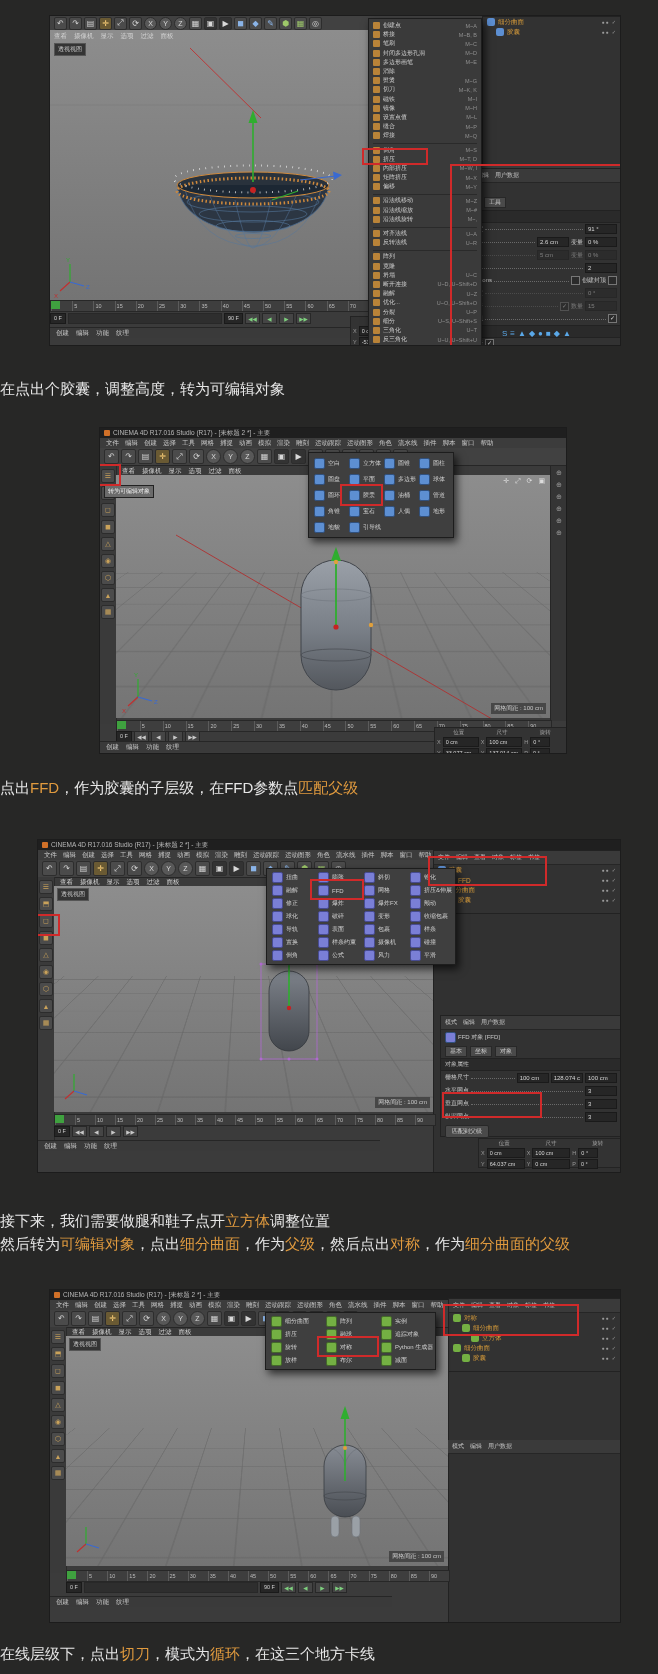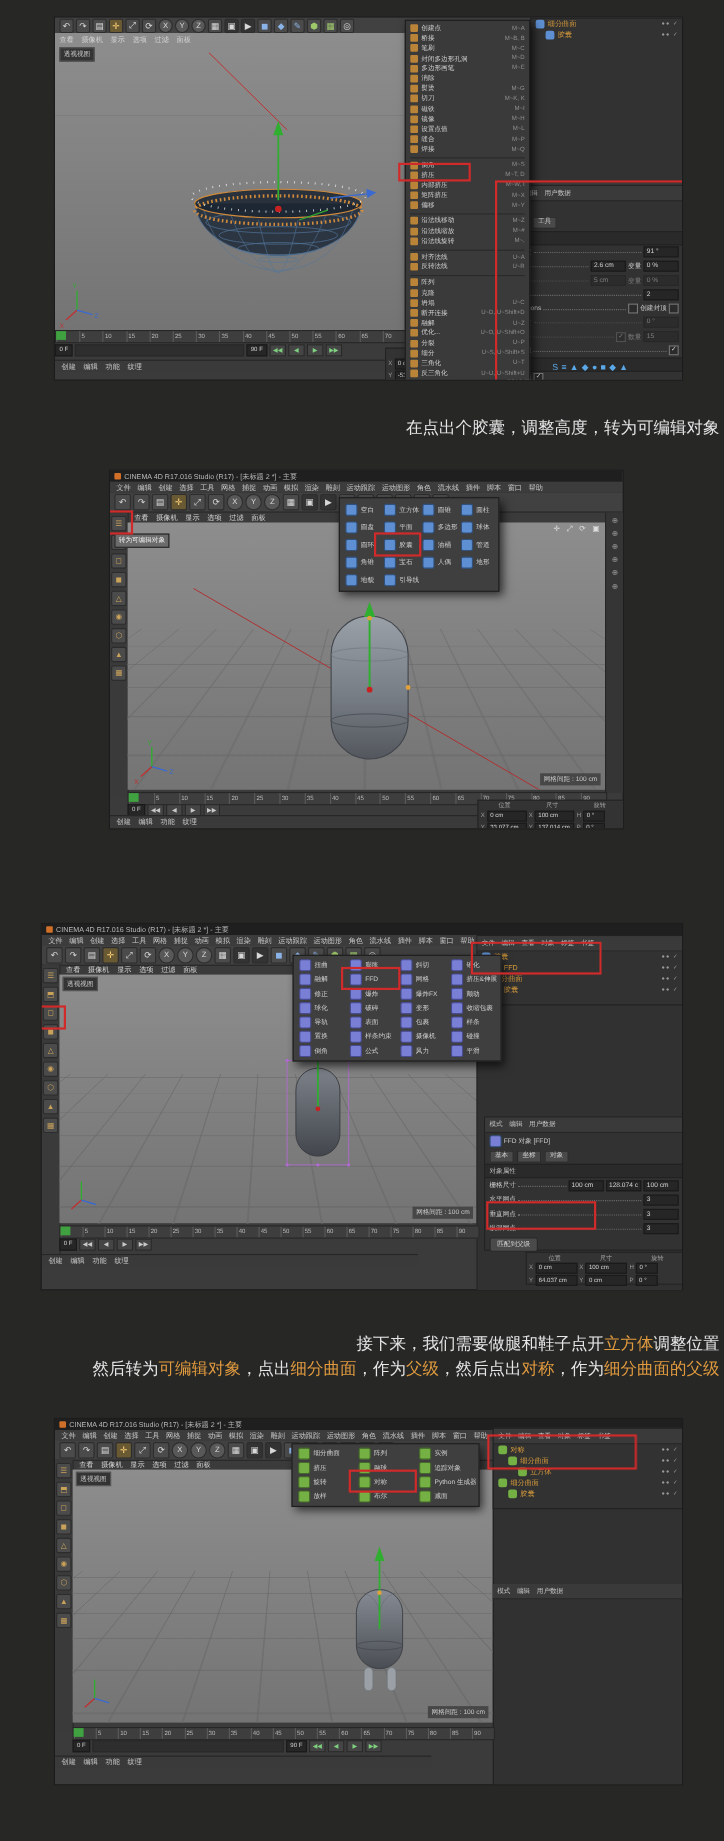--- a/index.html
+++ b/index.html
@@ -80,21 +80,21 @@
           align-items:center;font-size:6.5px;color:#c9c9c9;padding:0 6px;}
   
   .coords{position:absolute;background:#333;border:1px solid #232323;font-size:5.5px;color:#bdbdbd;padding:1px 2px;}
   .co-h{display:flex;justify-content:space-around;color:#a8a8a8;margin-bottom:1px;}
   .co-r{display:flex;gap:2px;align-items:center;margin-bottom:1px;}
   .co-r b{font-weight:normal;color:#9a9a9a;}
   
   .rbox{position:absolute;border:2px solid #d02a2a;z-index:9;pointer-events:none;}
   .tooltip{position:absolute;background:#6b6b6b;border:1px solid #222;color:#f0f0f0;font-size:6px;padding:1px 3px;z-index:8;white-space:nowrap;}
   
-  .caption{position:absolute;left:0;width:654px;text-align:right;font-size:15px;color:#e6e6e6;white-space:nowrap;}
+  .caption{position:absolute;left:0;width:654px;text-align:left;font-size:15px;color:#e6e6e6;white-space:nowrap;}
   .caption .hl{color:#e09a3e;}
   .strip{position:absolute;background:#353535;border-left:1px solid #262626;display:flex;flex-direction:column;gap:4px;align-items:center;padding-top:3px;}
   .strip span{color:#9a9a9a;font-size:7px;}
   .taskbar{position:absolute;display:flex;gap:3px;align-items:center;font-size:8px;}
 </style>
 </head>
 <body>
 
 <div id="page">
 
@@ -852,20 +852,23 @@
             <span class="val" style="min-width:14px;">0 °</span>
           </div>
         </div>
     </div>
 
     <div class="tooltip" style="left:4px;top:57px;">转为可编辑对象</div>
     <div class="rbox" style="left:-2px;top:36px;width:19px;height:18px;"></div>
     <div class="rbox" style="left:240px;top:56px;width:39px;height:18px;"></div>
   </div>
 
+  <div class="caption" style="top:779px;">
+    
+  <span>点出</span><span class="hl">FFD</span><span>，作为胶囊的子层级，在FFD参数点</span><span class="hl">匹配父级</span></div>
 
   <div class="shot" style="left:38px;top:840px;width:582px;height:332px;">
     <div class="titlebar">
       <span class="tb-ic"></span>
       <span>CINEMA 4D R17.016 Studio (R17) - [未标题 2 *] - 主要</span>
     </div>
     <div class="menubar" style="top:10px;">
 
     <span>文件</span>
         <span>编辑</span>
@@ -1518,14 +1521,17 @@
     <span>创建</span>
         <span>编辑</span>
         <span>功能</span>
         <span>纹理</span>
       </div>
 
     <div class="rbox" style="left:267px;top:46px;width:58px;height:17px;"></div>
     <div class="rbox" style="left:393px;top:14px;width:132px;height:28px;"></div>
   </div>
 
+  <div class="caption" style="top:1645px;">
+    
+  <span>在线层级下，点出</span><span class="hl">切刀</span><span>，模式为</span><span class="hl">循环</span><span>，在这三个地方卡线</span></div>
 
 </div>
 
 </body></html>

